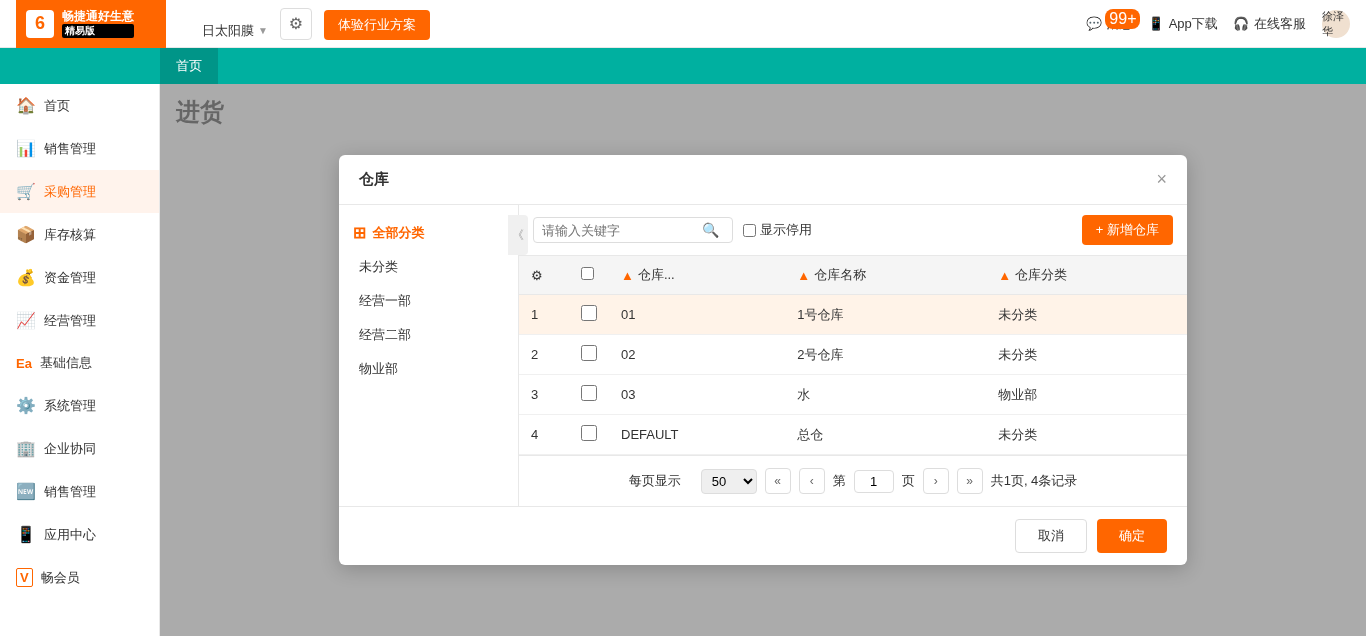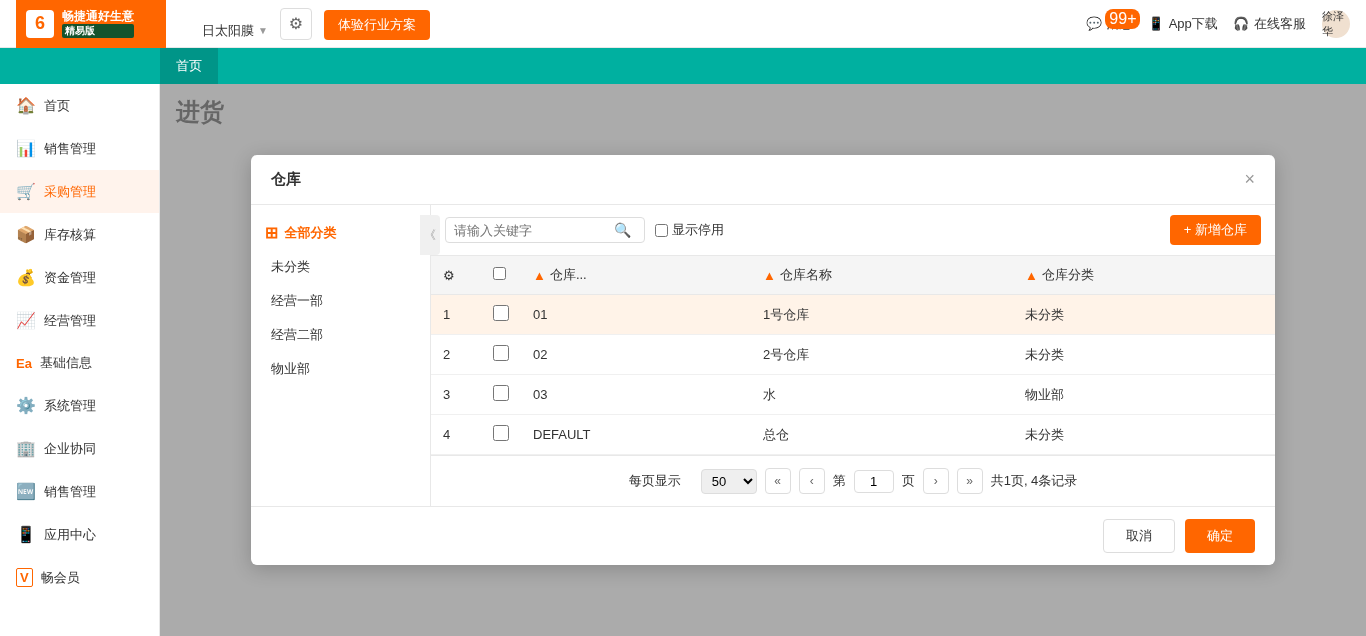--- a/index.html
+++ b/index.html
@@ -34,21 +34,21 @@
       border-radius: 4px;
       color: #f60;
       font-size: 18px;
       font-weight: bold;
       display: flex; align-items: center; justify-content: center;
       margin-right: 8px;
       flex-shrink: 0;
     }
     .logo-text { display: flex; flex-direction: column; line-height: 1.2; }
     .logo-text span:first-child { font-size: 12px; }
-    .logo-text span:last-child { font-size: 10px; background: #14532d; padding: 1px 3px; border-radius: 2px; }
+    .logo-text span:last-child { font-size: 10px; background: #000000; padding: 1px 3px; border-radius: 2px; }
     .header-middle {
       display: flex; align-items: flex-end; flex: 1; padding: 0 36px; gap: 12px;
     }
     .store-selector {
       display: flex; align-items: center; gap: 4px;
       cursor: pointer; color: #333; font-size: 13px;
     }
     .store-selector .arrow { color: #999; font-size: 10px; }
     .gear-btn {
       width: 32px; height: 32px; border: 1px solid #ddd; border-radius: 4px;
@@ -128,21 +128,21 @@
       z-index: 100;
       display: flex;
       align-items: center;
       justify-content: center;
     }
 
     
     .modal {
       background: #fff;
       border-radius: 6px;
-      width: 1024px;
+      width: 848px;
       max-height: 560px;
       box-shadow: 0 4px 20px rgba(0,0,0,0.2);
       display: flex;
       flex-direction: column;
     }
     .modal-header {
       display: flex;
       align-items: center;
       justify-content: space-between;
       padding: 14px 20px;

